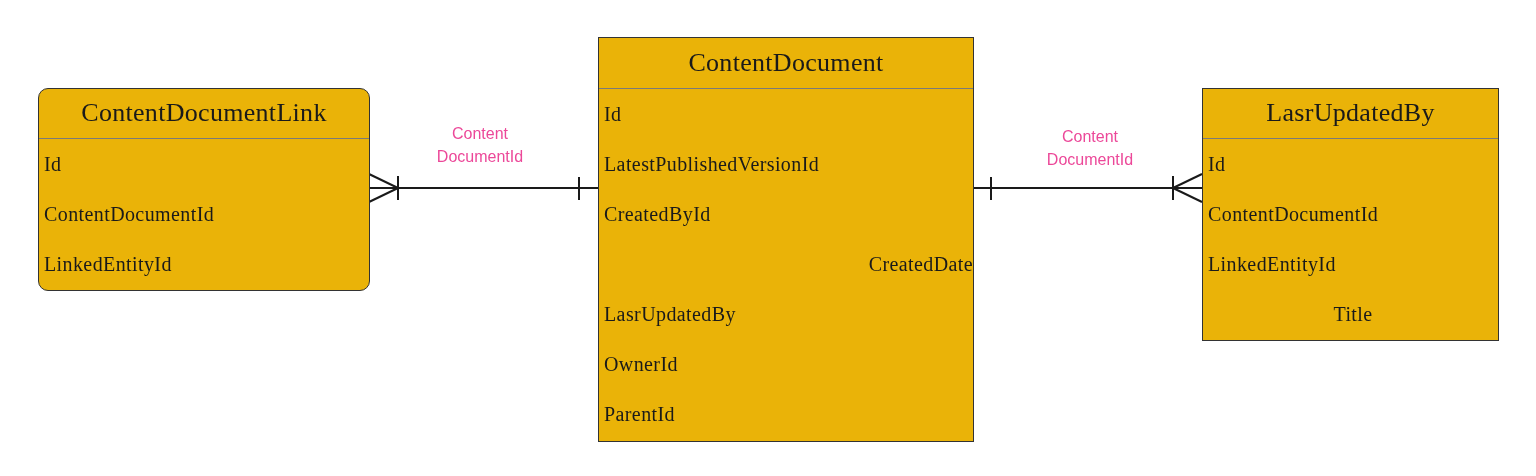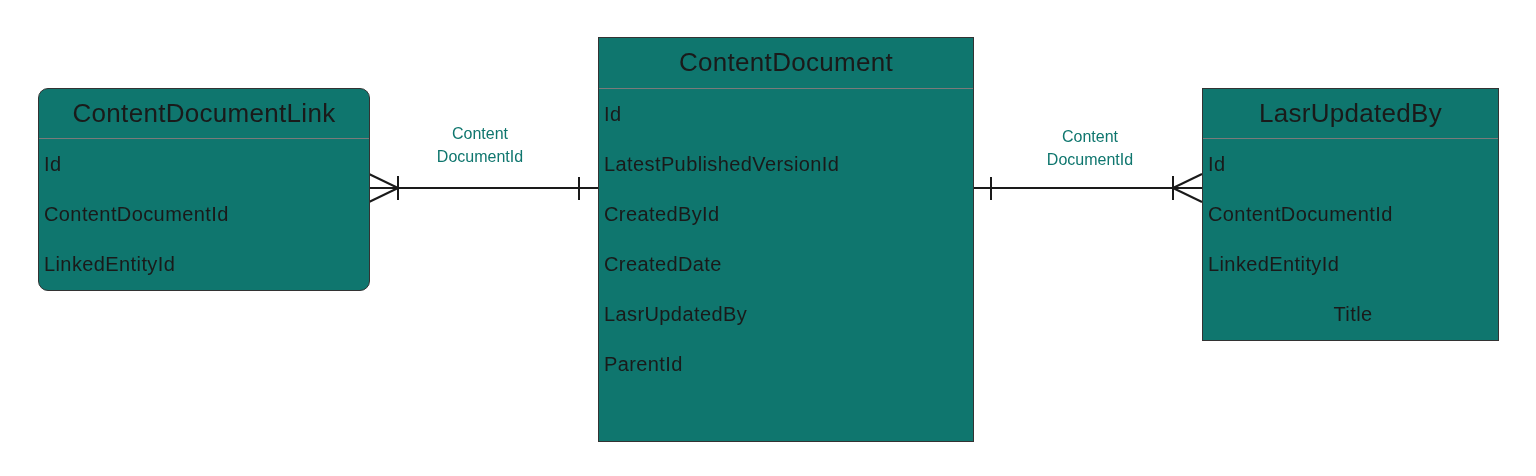--- a/index.html
+++ b/index.html
@@ -1,23 +1,23 @@
 <!DOCTYPE html>
 <html><head>
   <meta charset="utf-8">
   <style>
     html, body { margin: 0; padding: 0; background: #ffffff; }
     body { width: 1536px; height: 476px; position: relative; overflow: hidden;
            font-family: "Liberation Sans", "DejaVu Sans", sans-serif; color: #1a1a1a; }
-    .entity { position: absolute; box-sizing: border-box; border: 1.5px solid #333333; background: #0f766e; }
+    .entity { position: absolute; box-sizing: border-box; border: 1.5px solid #333333; background: #eab308; font-family: Liberation Serif, serif; }
     .entity-header { box-sizing: border-box; border-bottom: 1.5px solid #7a7a7a; text-align: center;
                      font-size: 26px; letter-spacing: 0.3px; white-space: nowrap; overflow: hidden; }
     .entity-field { box-sizing: border-box; font-size: 20px; padding-left: 5px; letter-spacing: 0.4px;
                     white-space: nowrap; overflow: hidden; }
-    .rel-label { position: absolute; font-size: 16px; text-align: center; line-height: 23px; color: #0f766e; }
+    .rel-label { position: absolute; font-size: 16px; text-align: center; line-height: 23px; color: #ec4899; }
     svg.connectors { position: absolute; left: 0; top: 0; }
   </style>
 </head>
 <body>
 
 <svg class="connectors" width="1536" height="476">
 
   <g stroke="#1a1a1a" stroke-width="2" fill="none">
     <line x1="369" y1="188" x2="598" y2="188"></line>
     <g>
@@ -57,22 +57,23 @@
   <div class="entity-field" style="height:50px; line-height:50px;">Id</div>
   <div class="entity-field" style="height:50px; line-height:50px;">ContentDocumentId</div>
   <div class="entity-field" style="height:50px; line-height:50px;">LinkedEntityId</div>
 </div>
 
 <div class="entity" style="left:598px; top:37px; width:376px; height:405px;">
   <div class="entity-header" style="height:51px; line-height:49px;">ContentDocument</div>
   <div class="entity-field" style="height:50px; line-height:50px;">Id</div>
   <div class="entity-field" style="height:50px; line-height:50px;">LatestPublishedVersionId</div>
   <div class="entity-field" style="height:50px; line-height:50px;">CreatedById</div>
-  <div class="entity-field" style="height:50px; line-height:50px;">CreatedDate</div>
+  <div class="entity-field" style="height:50px; line-height:50px;text-align:right;">CreatedDate</div>
   <div class="entity-field" style="height:50px; line-height:50px;">LasrUpdatedBy</div>
+  <div class="entity-field" style="height:50px; line-height:50px;">OwnerId</div>
   <div class="entity-field" style="height:50px; line-height:50px;">ParentId</div>
 </div>
 
 <div class="entity" style="left:1202px; top:88px; width:297px; height:253px;">
   <div class="entity-header" style="height:50px; line-height:48px;">LasrUpdatedBy</div>
   <div class="entity-field" style="height:50px; line-height:50px;">Id</div>
   <div class="entity-field" style="height:50px; line-height:50px;">ContentDocumentId</div>
   <div class="entity-field" style="height:50px; line-height:50px;">LinkedEntityId</div>
   <div class="entity-field" style="height:50px; line-height:50px;text-align:center;">Title</div>
 </div>

